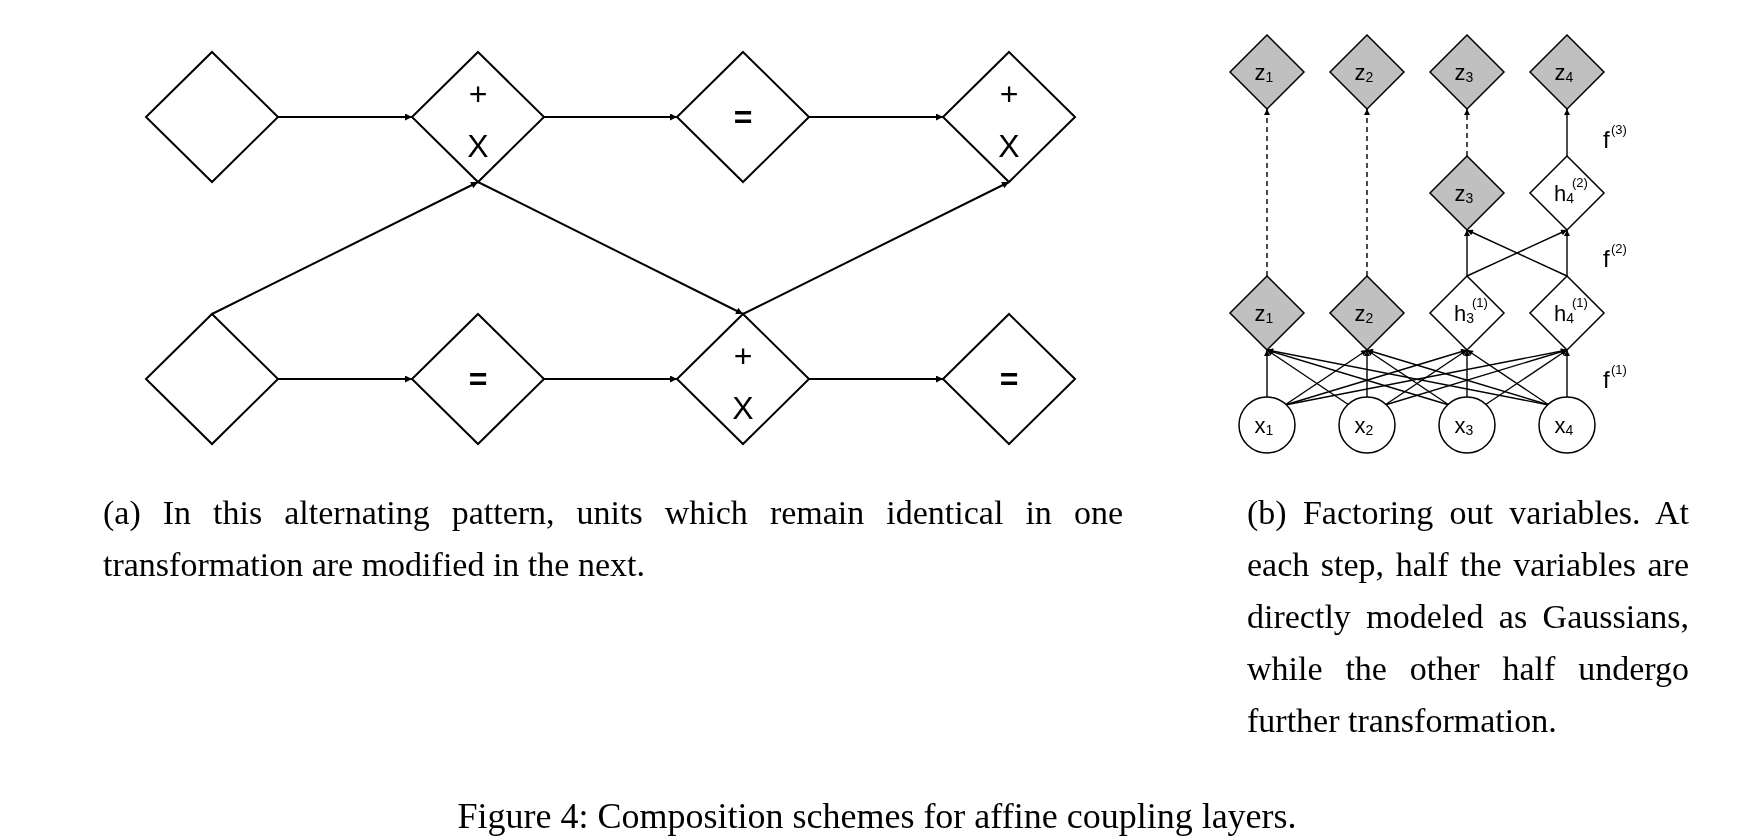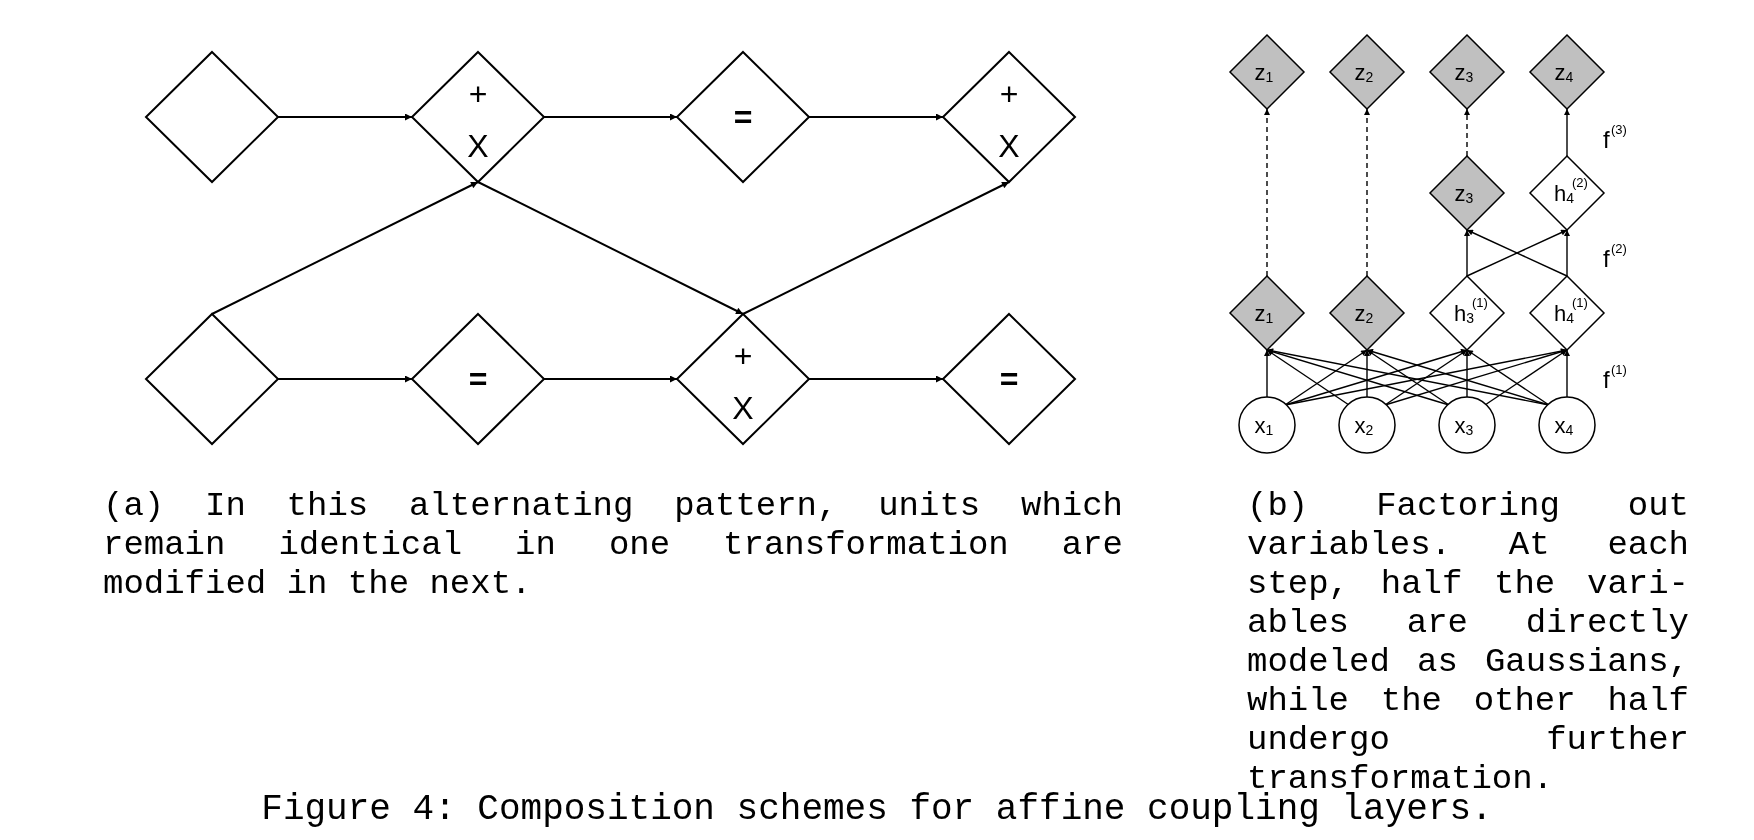--- a/index.html
+++ b/index.html
@@ -1,23 +1,23 @@
 <!DOCTYPE html>
 <html><head>
   <meta charset="utf-8">
   <style>
     html, body { margin: 0; padding: 0; background: #ffffff; }
     body { width: 1754px; height: 840px; position: relative; overflow: hidden; }
     svg.fig { position: absolute; left: 0; top: 0; }
     .diag-text { font-family: "Liberation Sans", sans-serif; fill: #000; }
     .cap {
       position: absolute;
-      font-family: Liberation Mono, monospace;
+      font-family: Liberation Serif, serif;
       font-size: 34px;
-      line-height: 39px;
+      line-height: 52px;
       color: #000;
       text-align: justify;
     }
     #cap-a { left: 103px; top: 487px; width: 1020px; }
     #cap-b { left: 1247px; top: 487px; width: 442px; hyphens: manual; }
     #cap-fig { left: 0; width: 1754px; top: 790px; text-align: center; font-size: 36px; }
   </style>
 </head>
 <body>
 

